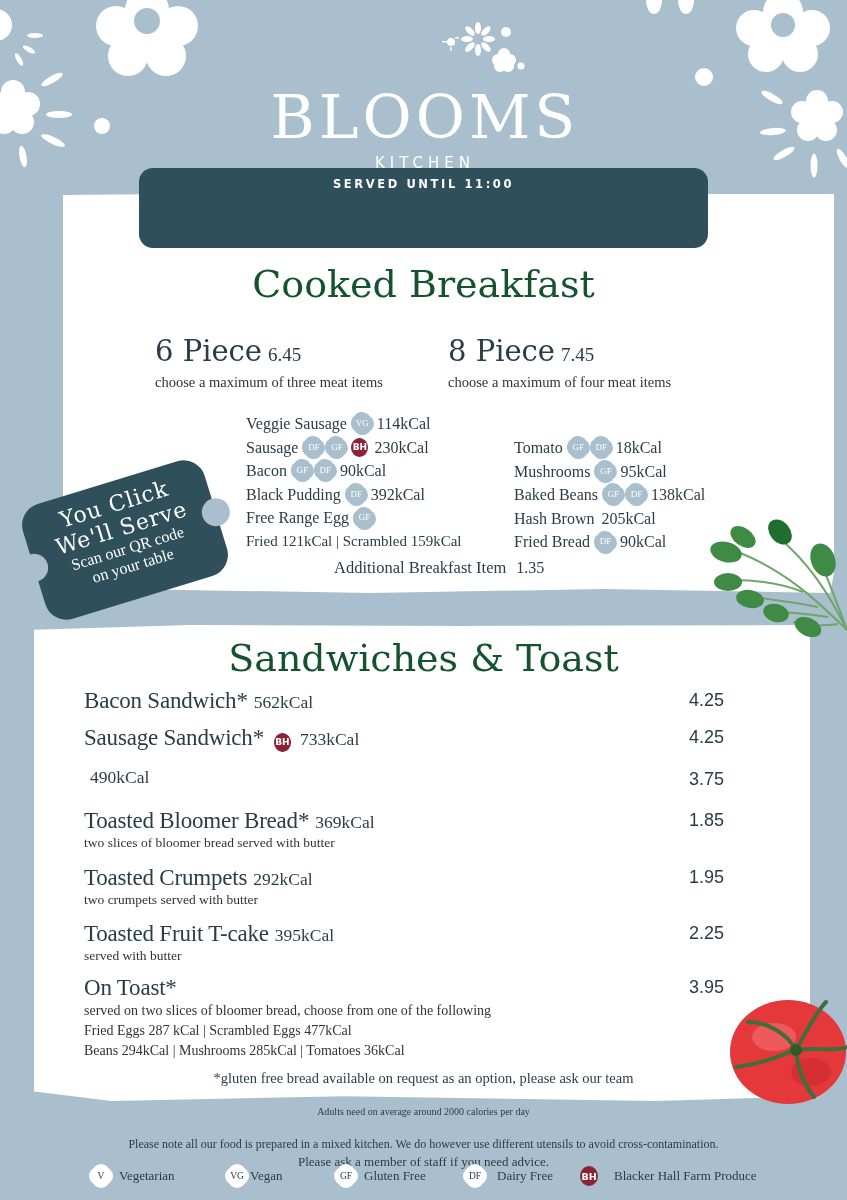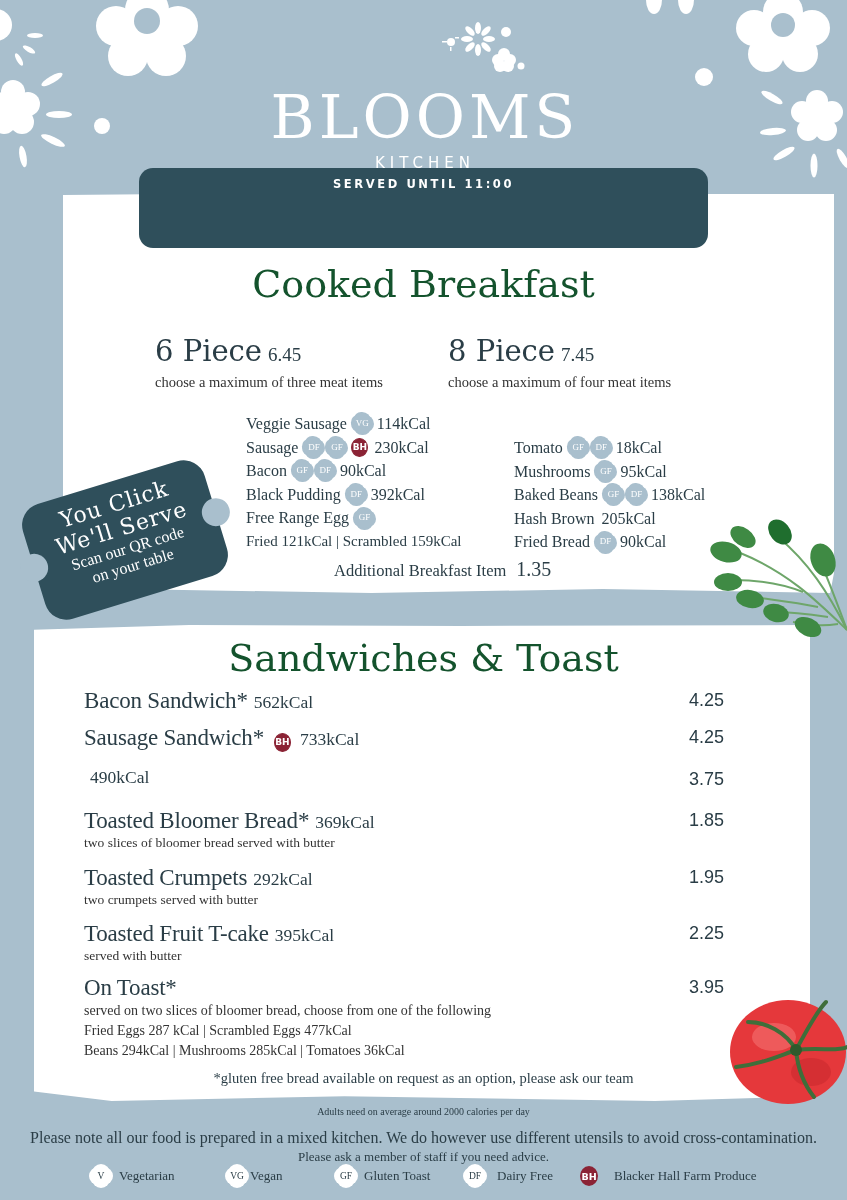--- a/index.html
+++ b/index.html
@@ -73,21 +73,21 @@
   .badge-bh {
     display: inline-flex; align-items: center; justify-content: center;
     width: 17px; height: 19px; margin: 0 3px;
     border-radius: 50%; background: #8b2335; color: #fff;
     font-family: "DejaVu Sans", sans-serif; font-size: 9px; font-weight: bold;
     border: 1px solid #8b2335;
   }
   .item-sub { font-size: 15px; }
 
   .additional { position: absolute; left: 334px; top: 558px; font-family: "Liberation Serif", serif; font-size: 16.5px; }
-  .additional .price { font-size: 20px; margin-left: 10px; }
+  .additional .price { font-size: 16px; margin-left: 10px; }
 
   
   .promo {
     position: absolute; left: 30px; top: 480px; width: 190px; height: 120px;
     transform: rotate(-17deg);
     background: #2f4f5b; color: #fff; text-align: center;
     border-radius: 22px;
   }
   .promo::before, .promo::after {
     content: ""; position: absolute; width: 28px; height: 28px; background: #a9bfcd; border-radius: 50%;
@@ -107,21 +107,21 @@
   .sw-price { position: absolute; right: 0; top: 2px; font-family: Liberation Sans, sans-serif; font-size: 18px; }
   .sw-desc { font-family: "Liberation Serif", serif; font-size: 13.5px; color: #333; line-height: 17px; }
   .sw-opt { font-family: "Liberation Serif", serif; font-size: 14px; color: #333; line-height: 20px; }
 
   .gf-note { position: absolute; left: 0; width: 847px; top: 1070px; text-align: center; font-family: "Liberation Serif", serif; font-size: 14.5px; padding-left: 0; }
   .gf-note span { margin-left: 0; }
 
   
   .footer { position: absolute; left: 0; top: 1106px; width: 847px; text-align: center; font-family: "Liberation Serif", serif; color: #2a3d46; }
   .footer-l1 { font-size: 10px; }
-  .footer-l2 { font-size: 16px; margin-top: 12px; }
+  .footer-l2 { font-size: 12px; margin-top: 20px; }
   .footer-l3 { font-size: 13px; margin-top: 2px; }
   .legend { position: absolute; top: 1166px; left: 0; width: 847px; height: 24px; font-family: "Liberation Serif", serif; font-size: 13px; }
   .legend-item { position: absolute; display: flex; align-items: center; white-space: nowrap; }
   .legend-badge {
     display: inline-flex; align-items: center; justify-content: center;
     width: 20px; height: 20px; margin-right: 8px;
     background: #fff; color: #2a3d46; font-size: 9.5px;
     border-radius: 50%;
     box-shadow: 3px 0 0 -1px #fff, -3px 0 0 -1px #fff, 0 3px 0 -1px #fff, 0 -3px 0 -1px #fff;
   }
@@ -432,21 +432,21 @@
   <div class="legend-item" style="left:91px">
     <span class="legend-badge">V</span>
     <span>Vegetarian</span>
   </div>
   <div class="legend-item" style="left:227px">
     <span class="legend-badge" style="margin-right:3px">VG</span>
     <span>Vegan</span>
   </div>
   <div class="legend-item" style="left:336px">
     <span class="legend-badge">GF</span>
-    <span>Gluten Toast</span>
+    <span>Gluten Free</span>
   </div>
   <div class="legend-item" style="left:465px">
     <span class="legend-badge" style="margin-right:12px">DF</span>
     <span>Dairy Free</span>
   </div>
   <div class="legend-item" style="left:580px">
     <span class="legend-badge legend-bh" style="margin-right:16px">BH</span>
     <span>Blacker Hall Farm Produce</span>
   </div>
 </div>

